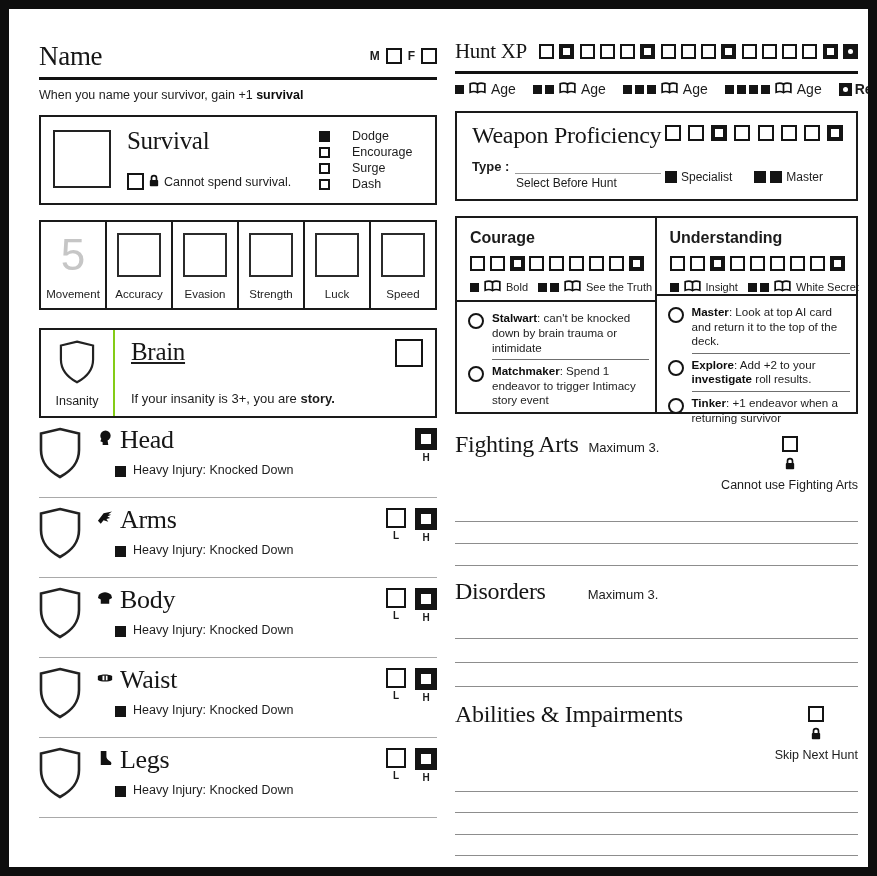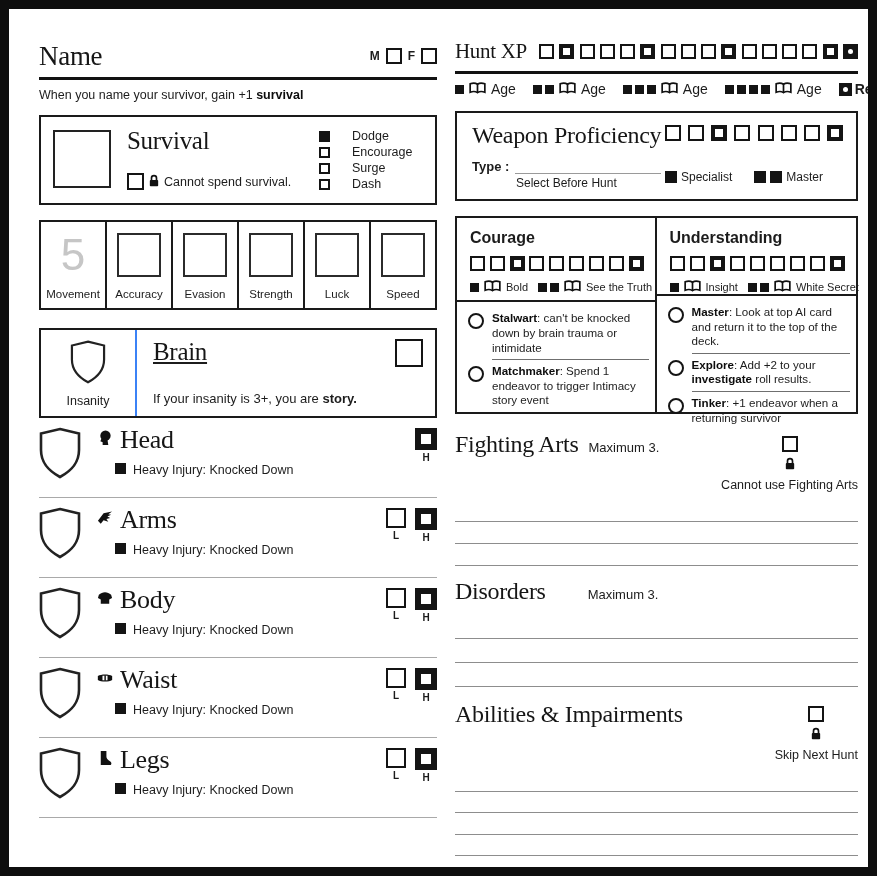--- a/index.html
+++ b/index.html
@@ -48,38 +48,38 @@
   .stats-row { height:90px; margin-top:15px; display:flex; }
   .stat-cell { flex:1; border-right:2px solid #1a1a1a; display:flex; flex-direction:column; align-items:center; }
   .stat-cell:last-child { border-right:none; }
   .stat-boxarea { flex:1; display:flex; align-items:center; justify-content:center; width:100%; }
   .stat-box { width:44px; height:44px; border:2.5px solid #2b2b2b; background:#fff; }
   .stat-value { font-size:44px; color:#c6c6c6; line-height:1; }
   .stat-label { font-size:11.5px; padding-bottom:8px; }
 
   
   .brain-box { height:90px; margin-top:18px; display:flex; }
-  .brain-left { width:96px; flex:none; border-right:2px solid #3b82f6; display:flex; flex-direction:column; align-items:center; justify-content:space-between; padding:10px 0 8px; }
+  .brain-left { width:74px; flex:none; border-right:2px solid #84cc16; display:flex; flex-direction:column; align-items:center; justify-content:space-between; padding:10px 0 8px; }
   .brain-left .shield-svg { width:36px; height:44px; }
   .insanity-label { font-size:12.5px; }
   .brain-main { flex:1; display:flex; flex-direction:column; justify-content:space-between; padding:9px 12px 10px 16px; }
   .brain-title-row { display:flex; justify-content:space-between; align-items:flex-start;text-decoration:underline; }
   .brain-title { font-size:25px; line-height:1; }
   .brain-cb { width:28px; height:28px; border:2px solid #141414; }
   .brain-note { font-size:13px; }
 
   
   .hitloc { height:80px; border-bottom:1.5px solid #a9a9a9; display:flex; padding-top:9px; }
   .hl-shield { width:58px; flex:none; }
   .hl-shield .shield-svg { width:42px; height:52px; }
   .hl-main { flex:1; }
   .hl-title-row { display:flex; align-items:center; gap:7px; }
   .hl-glyph { display:flex; align-items:center; }
   .hl-name { font-size:26px; line-height:1; }
-  .hl-note { display:flex; align-items:flex-start; gap:7px; margin-top:10px; font-size:12.5px;padding-left:18px; }
+  .hl-note { display:flex; align-items:flex-end; gap:7px; margin-top:10px; font-size:12.5px;padding-left:18px; }
   .hl-note .sq { width:11px; height:11px; }
   .hl-boxes { flex:none; display:flex; gap:9px; align-items:flex-start; padding-top:1px; }
   .hl-box-wrap { display:flex; flex-direction:column; align-items:center; gap:2px; }
   .hl-box { width:20px; height:20px; border:2px solid #141414; background:#fff; display:inline-block; }
   .hl-heavy { width:22px; height:22px; border-width:6px; }
   .hl-letter { font-size:10px; font-weight:bold; }
 
   
   .hx-row1 { display:flex; align-items:center; }
   .hx-title { font-size:21px; flex:none; }

